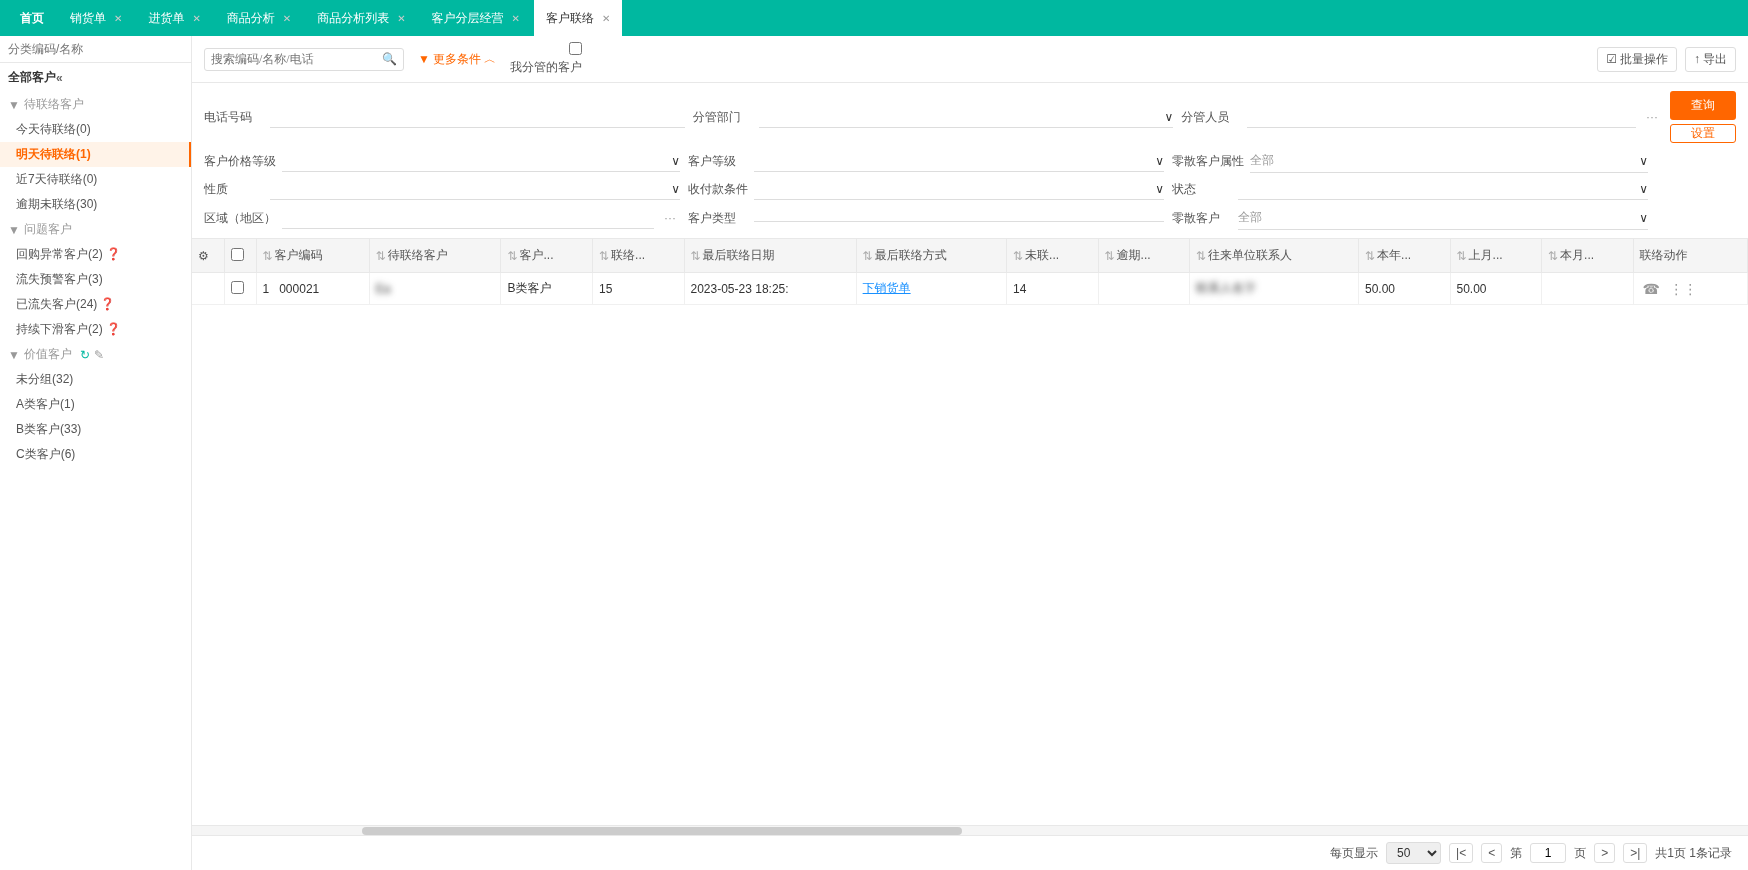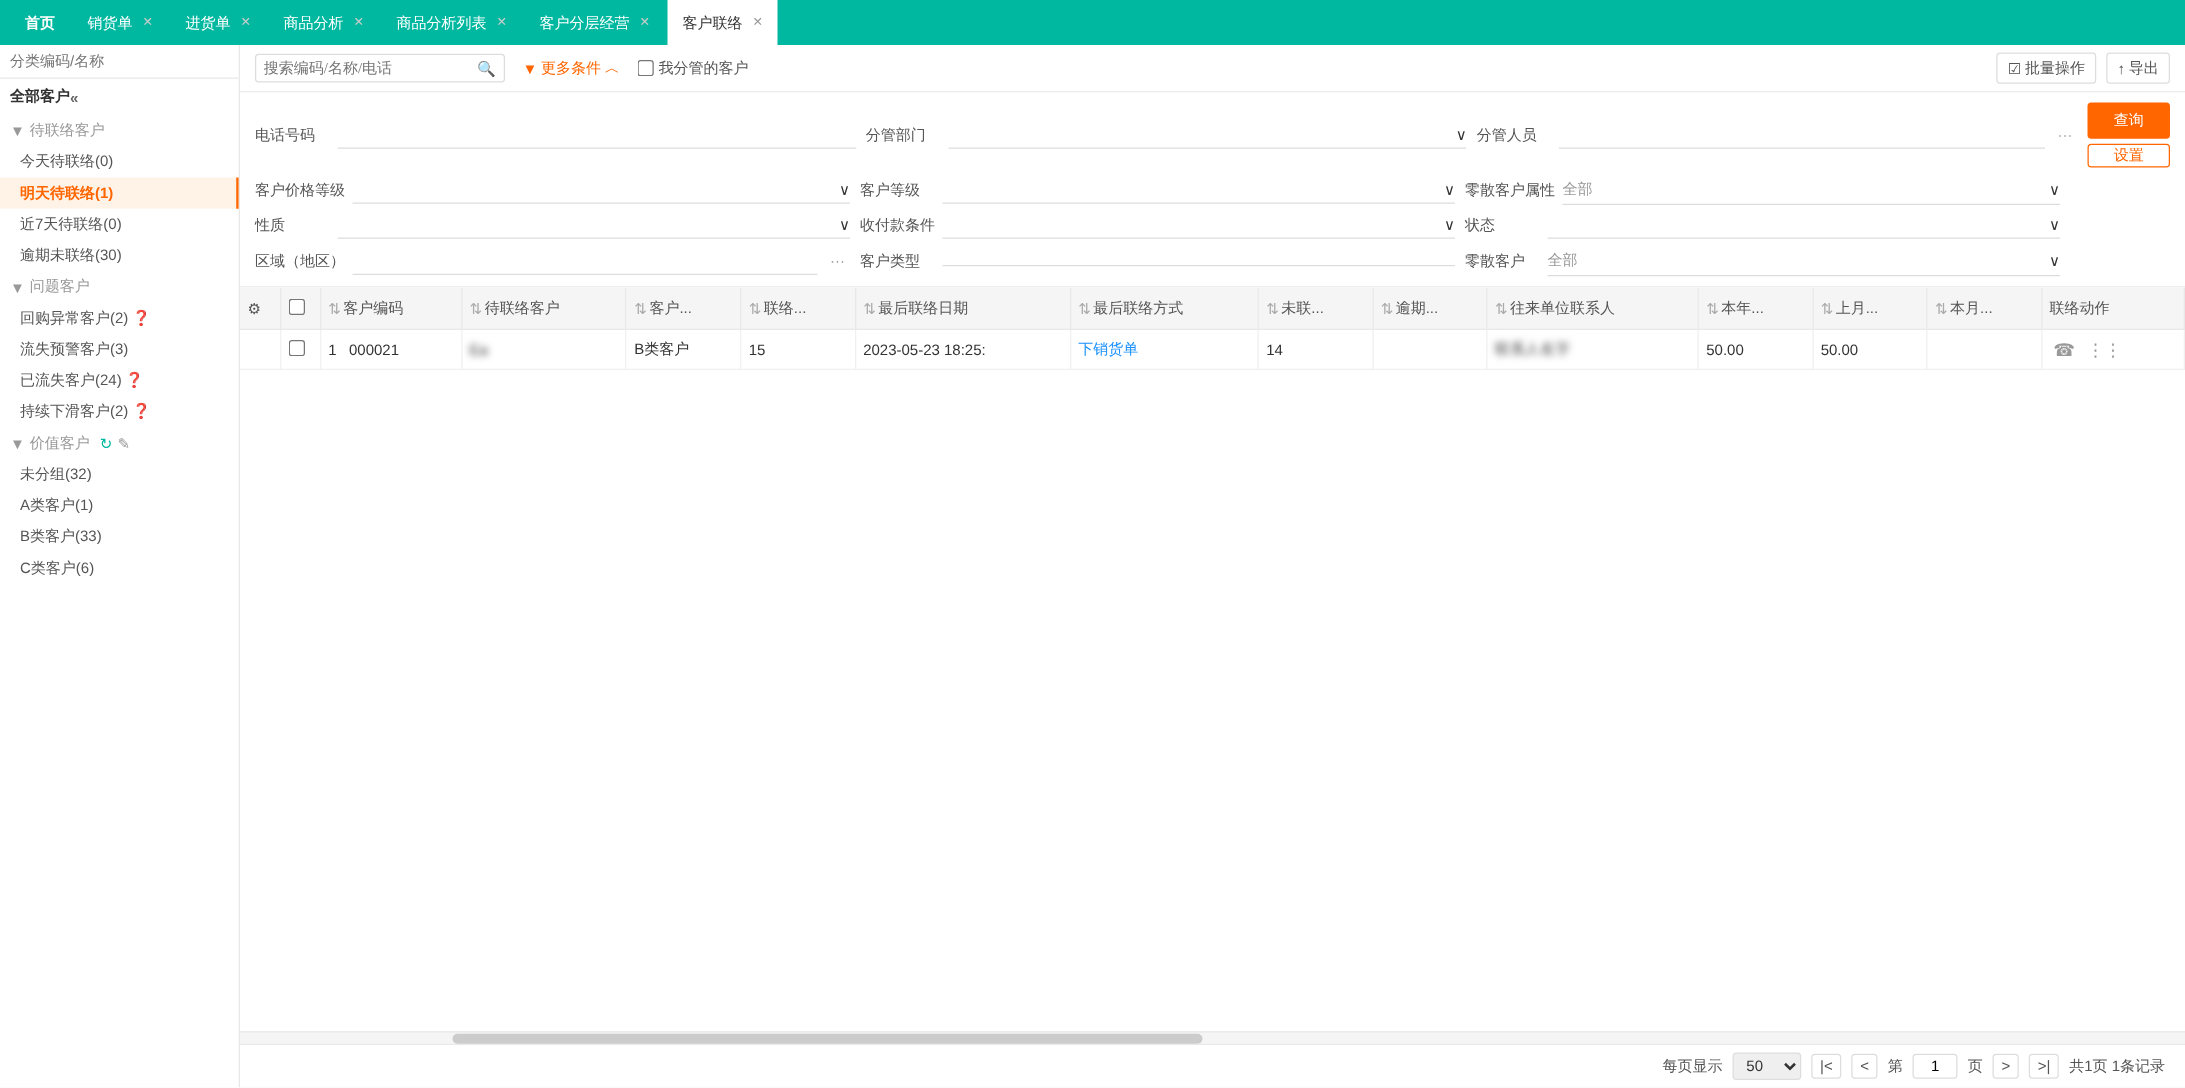--- a/index.html
+++ b/index.html
@@ -117,24 +117,25 @@
     .filter-btn {
       display: flex;
       align-items: center;
       gap: 3px;
       color: #ff6600;
       cursor: pointer;
       padding: 3px 6px;
     }
     .my-customers-check {
       display: flex;
-      align-items: center;
+      align-items: flex-end;
       gap: 4px;
       color: #555;
       cursor: pointer;
+      flex-direction: column;
     }
     .spacer { flex: 1; }
     .top-btn {
       display: flex;
       align-items: center;
       gap: 3px;
       color: #555;
       cursor: pointer;
       padding: 3px 8px;
       border: 1px solid #ddd;
@@ -239,21 +240,21 @@
       align-items: center;
       gap: 2px;
     }
     td {
       padding: 7px 6px;
       border-bottom: 1px solid #f0f0f0;
       border-right: 1px solid #f0f0f0;
       color: #333;
       white-space: nowrap;
     }
-    .link-text { color: #1890ff; cursor: pointer; }
+    .link-text { color: #1890ff; cursor: pointer; text-decoration: underline; }
     .blurred { 
       filter: blur(3px);
       user-select: none;
     }
     .icon-btn { 
       color: #999; 
       cursor: pointer; 
       font-size: 14px; 
       padding: 0 3px;
     }

